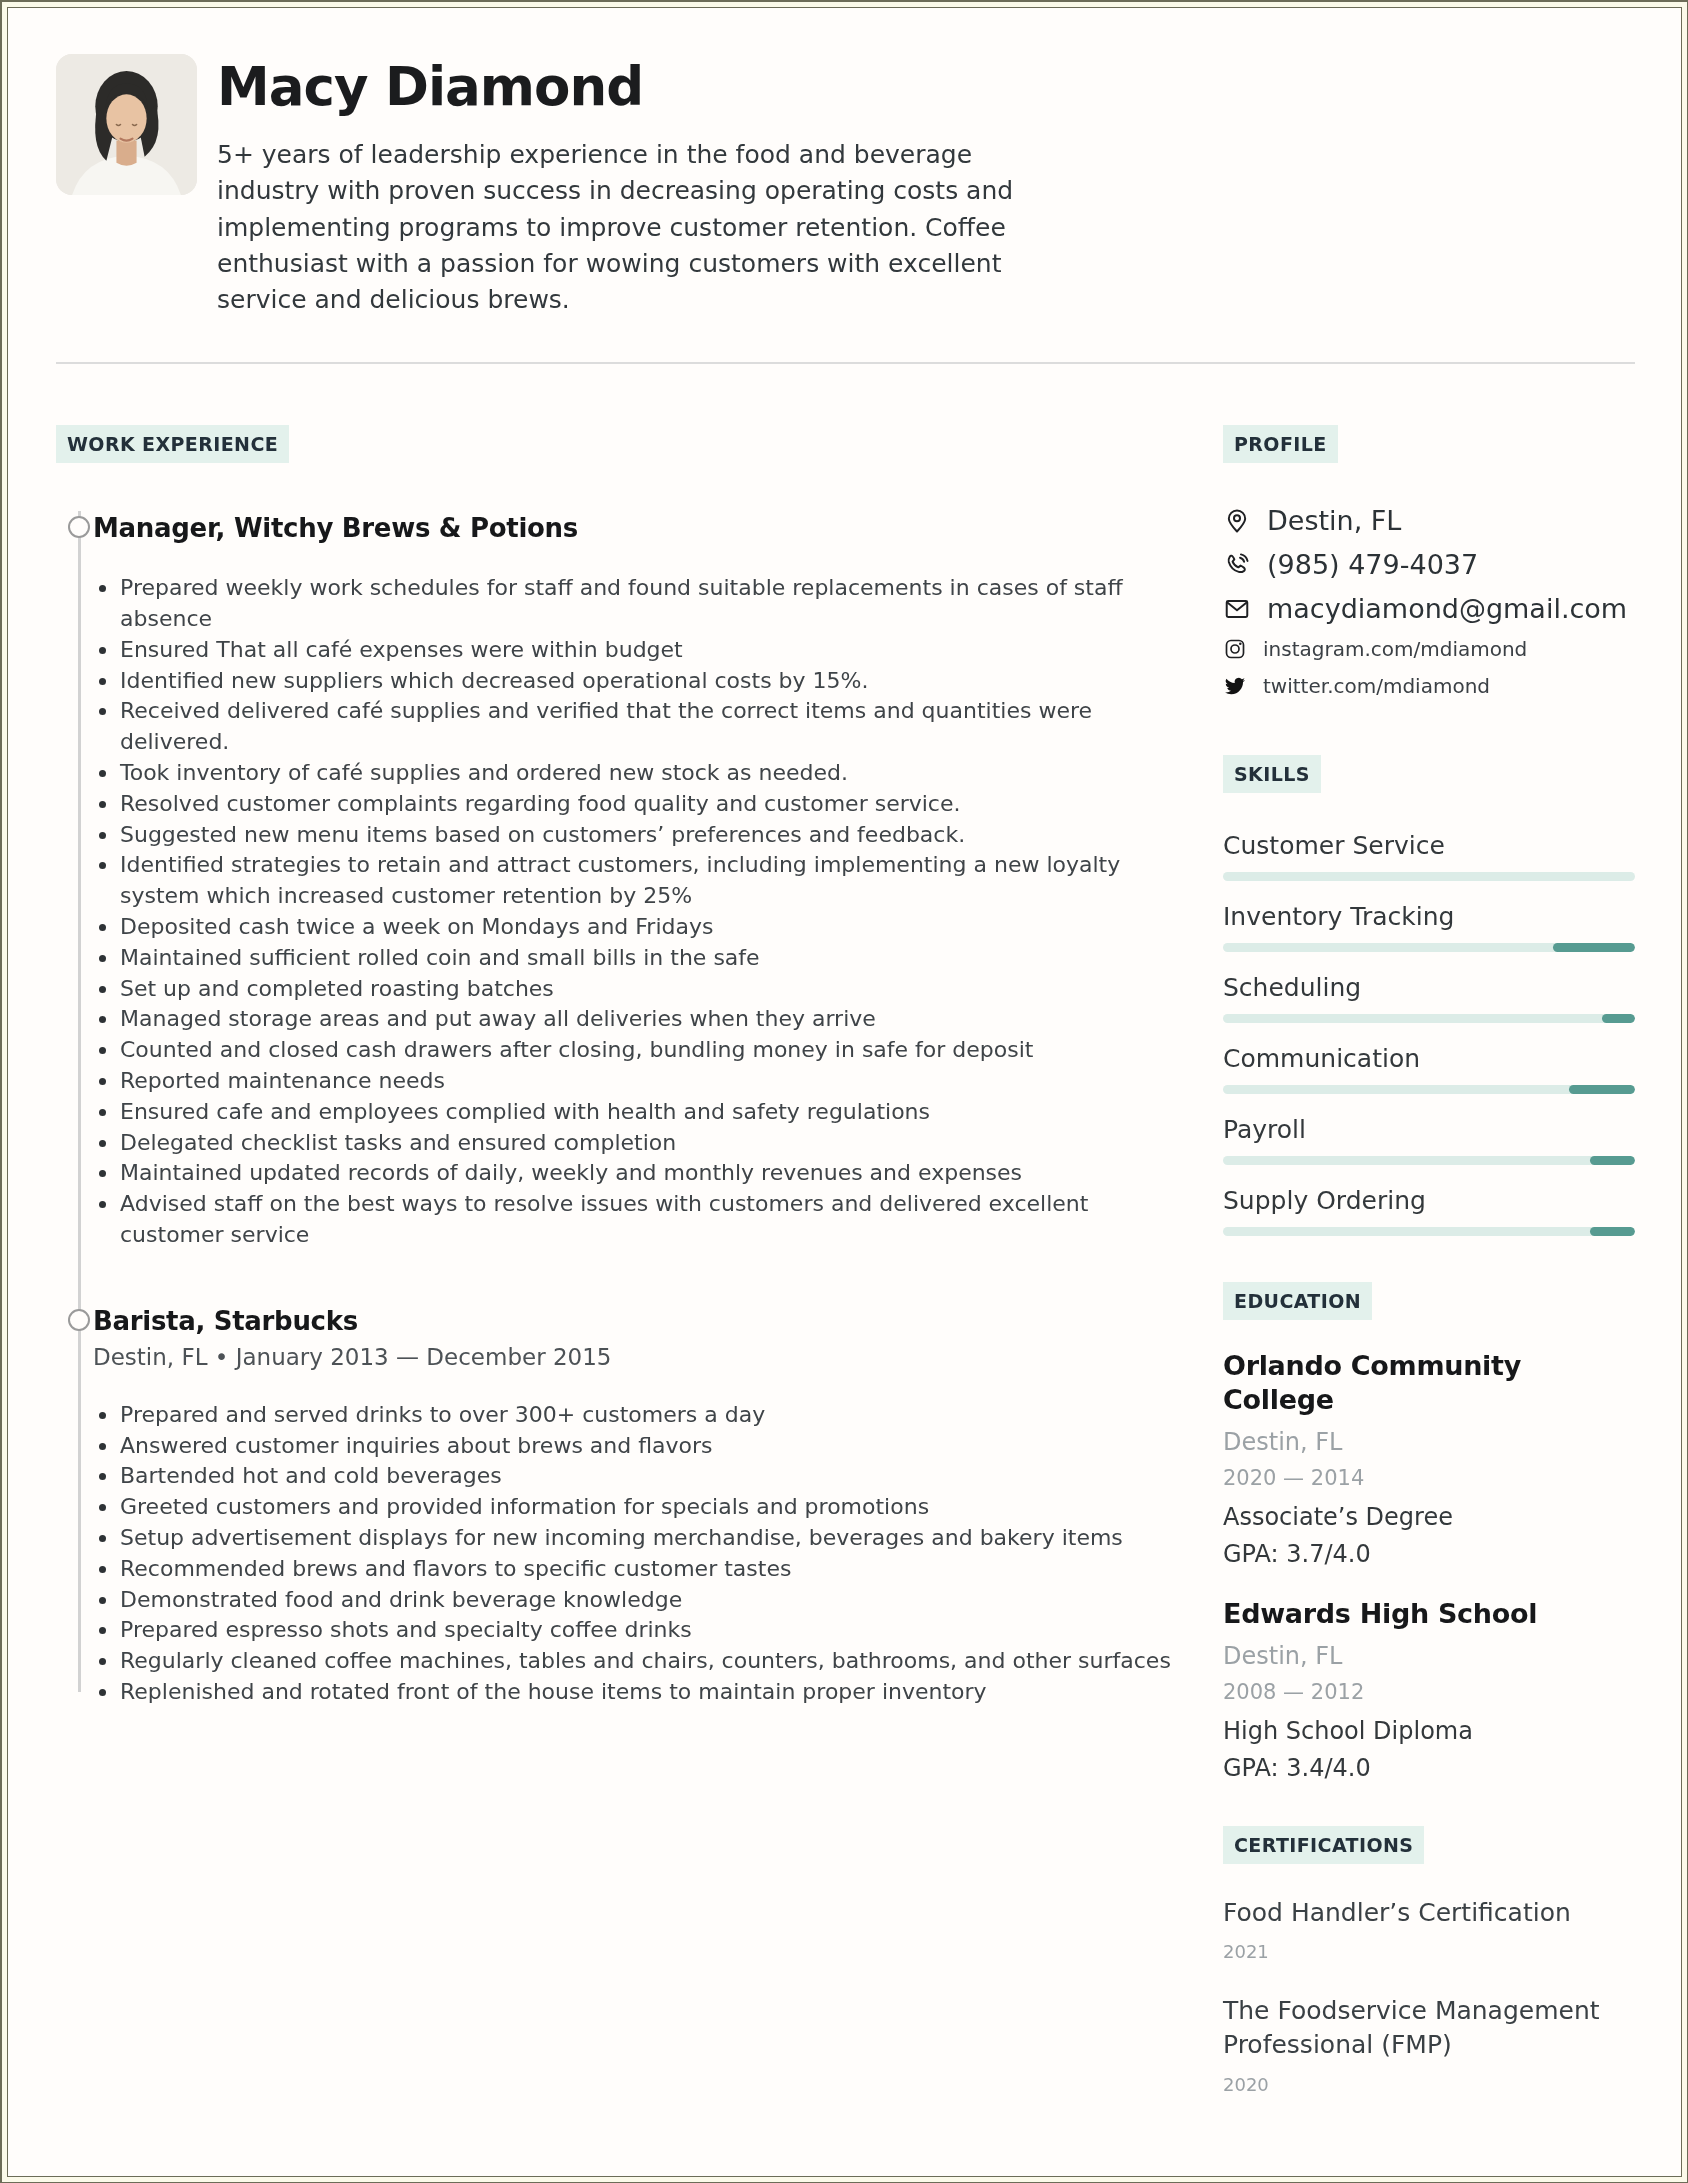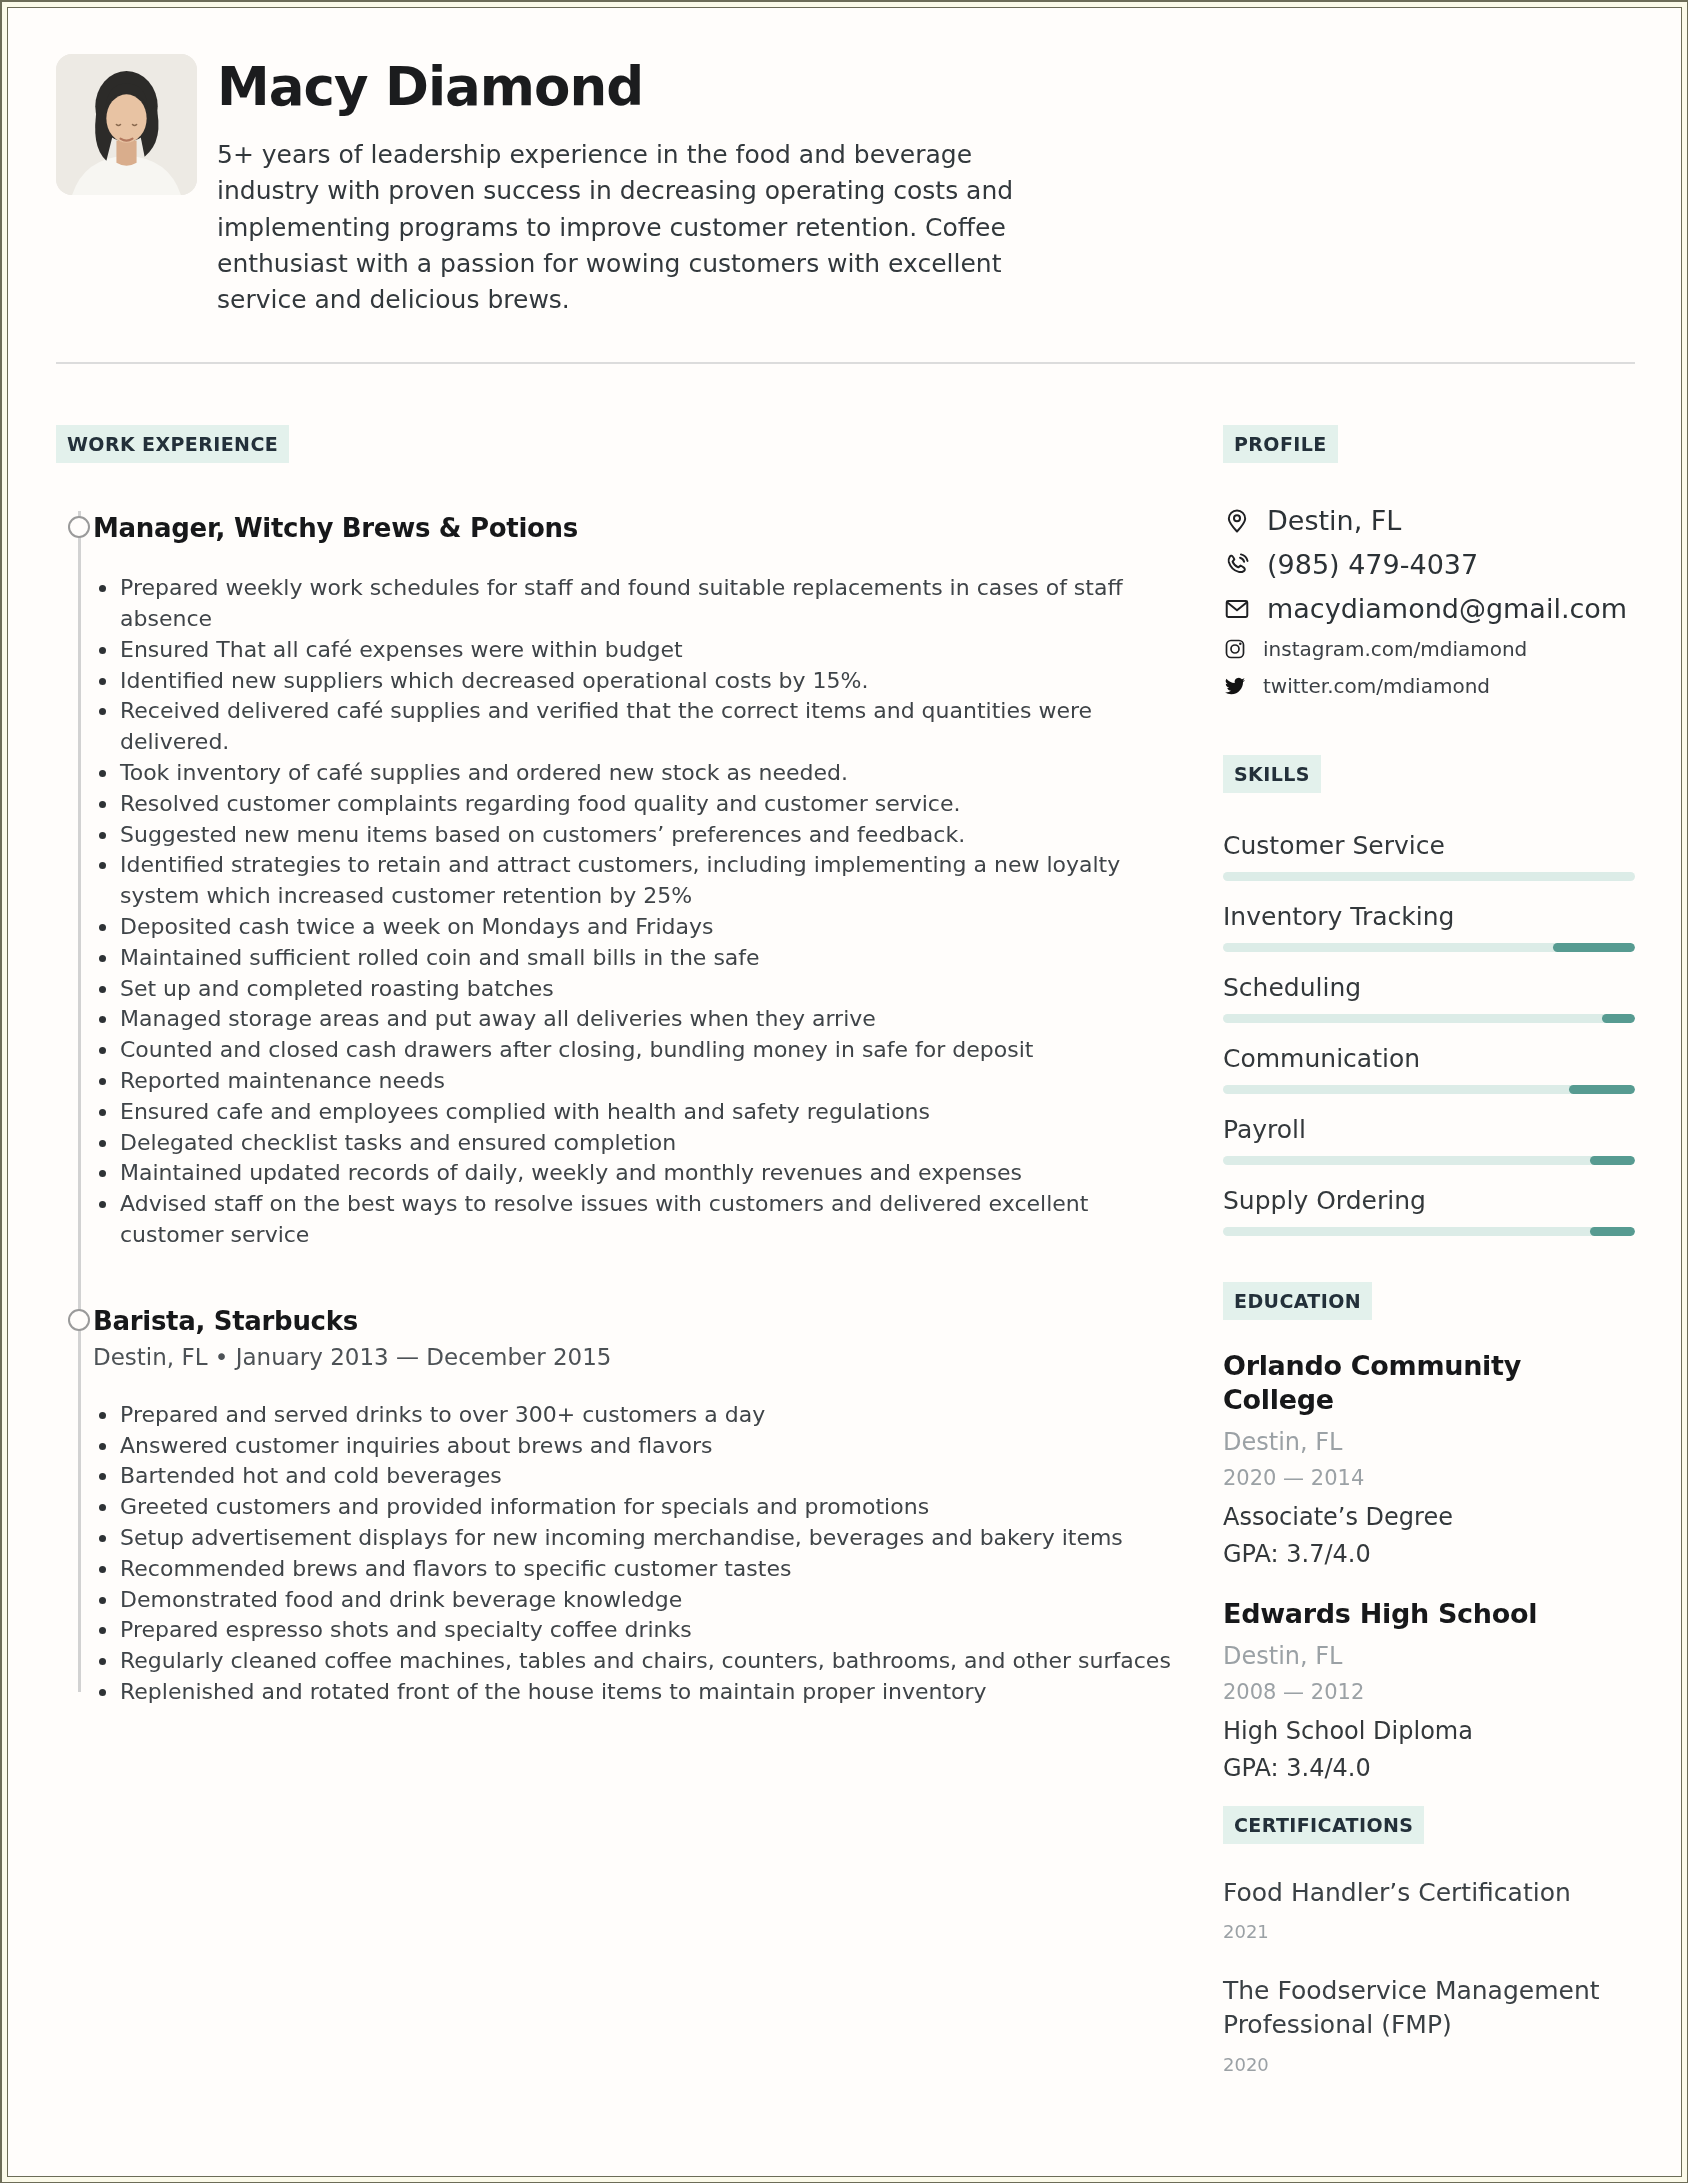--- a/index.html
+++ b/index.html
@@ -102,21 +102,21 @@
 
   .section-education { margin-top: 46px; }
   .schools { margin-top: 14px; }
   .school { margin-top: 29px; }
   .school-name { font-size: 27px; font-weight: 700; color: #17181a; line-height: 1.25; letter-spacing: -0.3px; }
   .school-loc   { font-size: 24px; color: #9ba1a5; margin-top: 11px; }
   .school-dates { font-size: 21px; color: #9ba1a5; margin-top: 10px; }
   .school-degree{ font-size: 24px; color: #33383b; margin-top: 13px; }
   .school-gpa   { font-size: 24px; color: #33383b; margin-top: 9px; }
 
-  .section-certs { margin-top: 24px; }
+  .section-certs { margin-top: 44px; }
   .certs { margin-top: 4px; }
   .cert { margin-top: 32px; }
   .cert-name { font-size: 25px; color: #3a4044; line-height: 1.35; }
   .cert-year { font-size: 18px; color: #9ba1a5; margin-top: 12px; }
 </style>
 </head>
 <body>
 
 <div class="frame">
   <div class="page">

